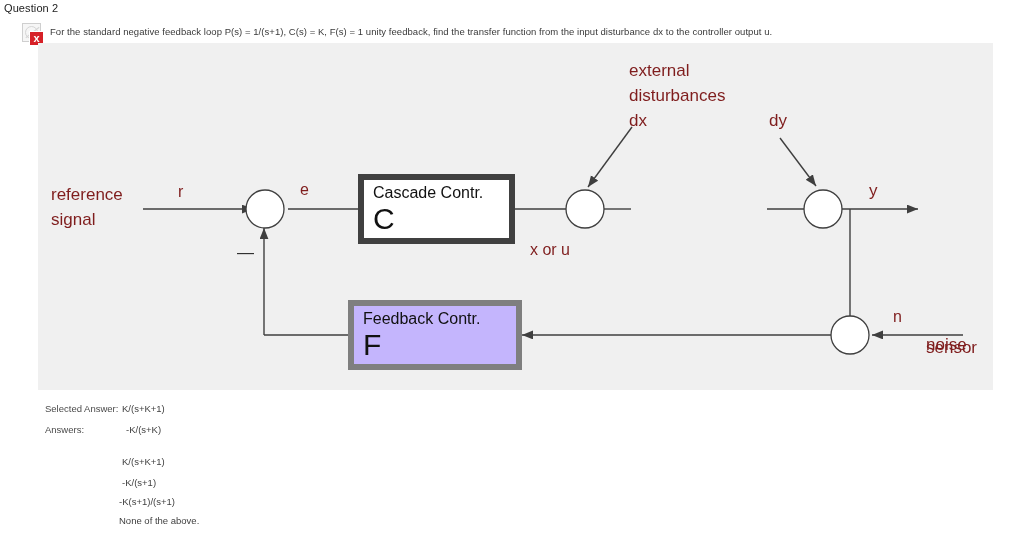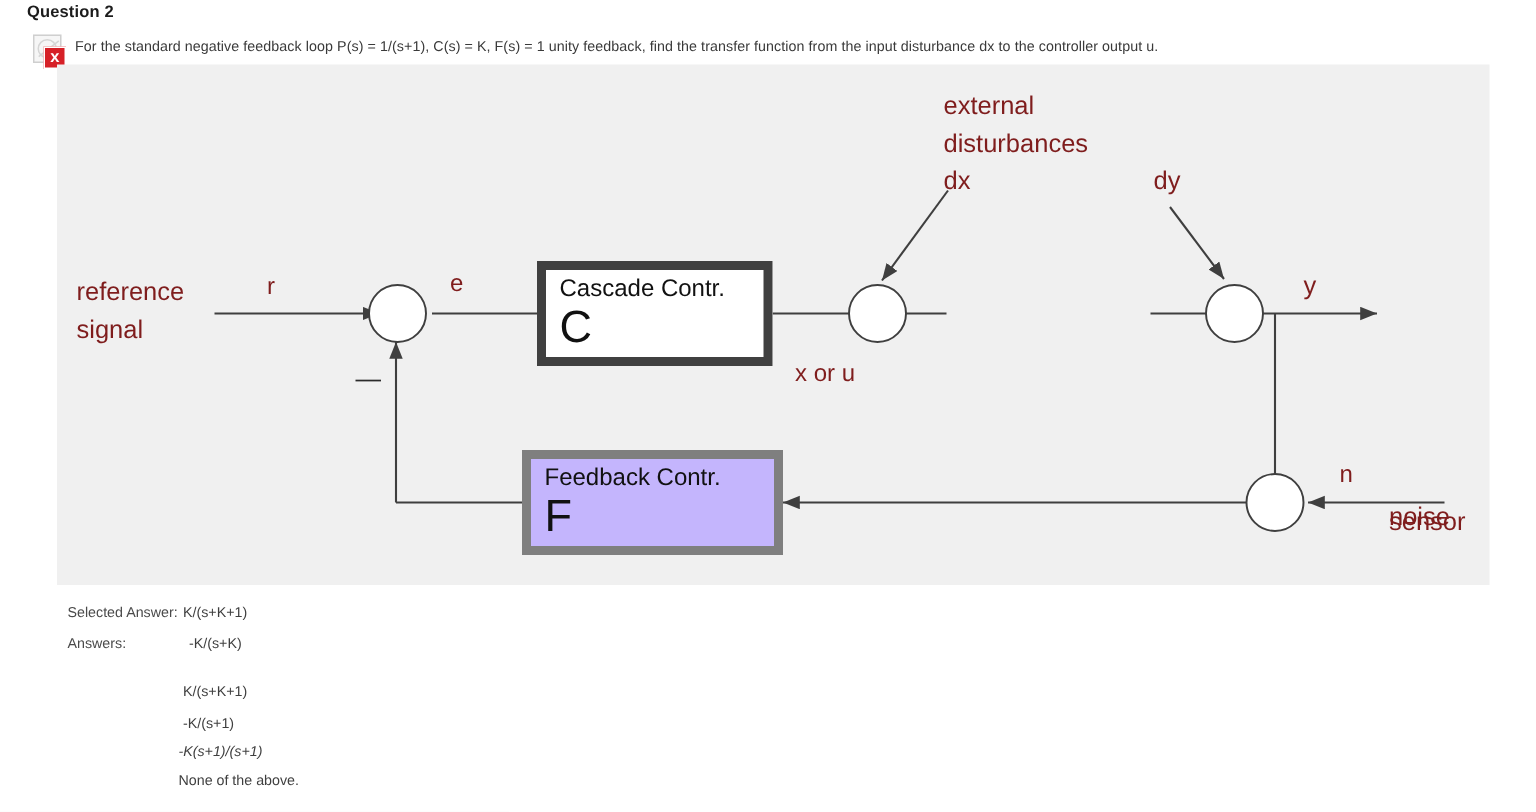--- a/index.html
+++ b/index.html
@@ -6,22 +6,22 @@
     margin: 0; padding: 0;
     background: #ffffff;
     width: 1024px; height: 541px;
     font-family: "Liberation Sans", sans-serif;
     color: #1a1a1a;
     overflow: hidden;
   }
   #page { position: relative; width: 1024px; height: 541px; background:#fff; }
 
   .q-header {
-    position: absolute; left: 18px; top: 2px;
-    font-size: 11px; font-weight: bold; color: #1c1c1c;
+    position: absolute; left: 4px; top: 2px;
+    font-size: 11px; font-weight: normal; color: #1c1c1c;
     letter-spacing: .1px;
   }
 
   .q-text-row { position: absolute; left: 22px; top: 23px; width: 975px; height: 26px; }
   .broken-img {
     position: absolute; left: 0px; top: 0px;
     width: 19px; height: 19px;
     border: 1px solid #cfcfcf; background: #f6f6f6;
     box-sizing: border-box;
   }
@@ -167,16 +167,16 @@
     <div class="lbl big" style="left:888px; top:292px;">noise</div>
   </div>
 
   <div class="ans key" style="left:45px; top:403px;">Selected Answer:</div>
   <div class="ans" style="left:122px; top:403px;">K/(s+K+1)</div>
 
   <div class="ans key" style="left:45px; top:424px;">Answers:</div>
   <div class="ans" style="left:126px; top:424px;">-K/(s+K)</div>
   <div class="ans" style="left:122px; top:456px;">K/(s+K+1)</div>
   <div class="ans" style="left:122px; top:477px;">-K/(s+1)</div>
-  <div class="ans" style="left:119px; top:496px;font-style:italic;">-K(s+1)/(s+1)</div>
+  <div class="ans" style="left:119px; top:496px;">-K(s+1)/(s+1)</div>
   <div class="ans" style="left:119px; top:515px;">None of the above.</div>
 
 </div>
 
 </body></html>

